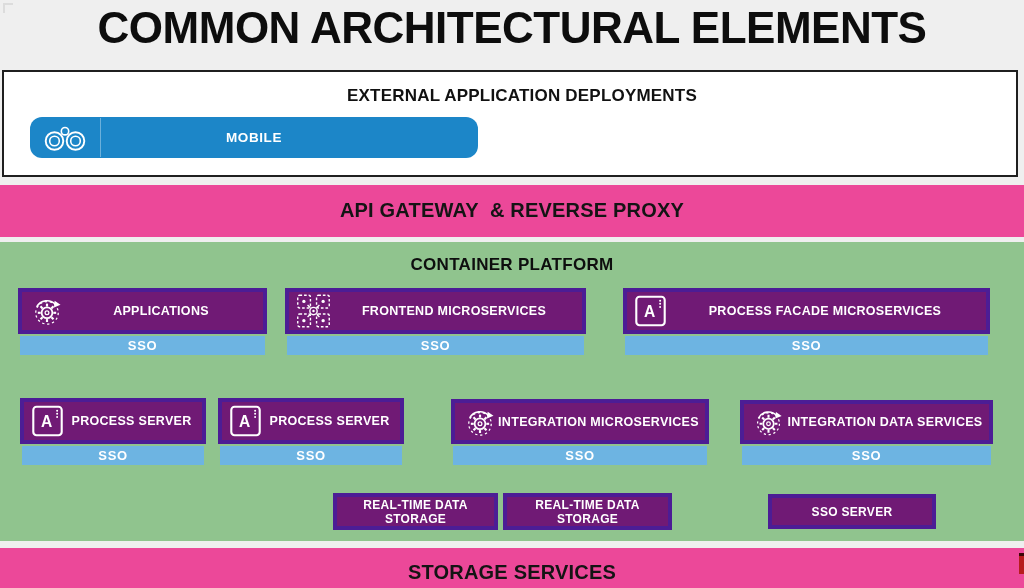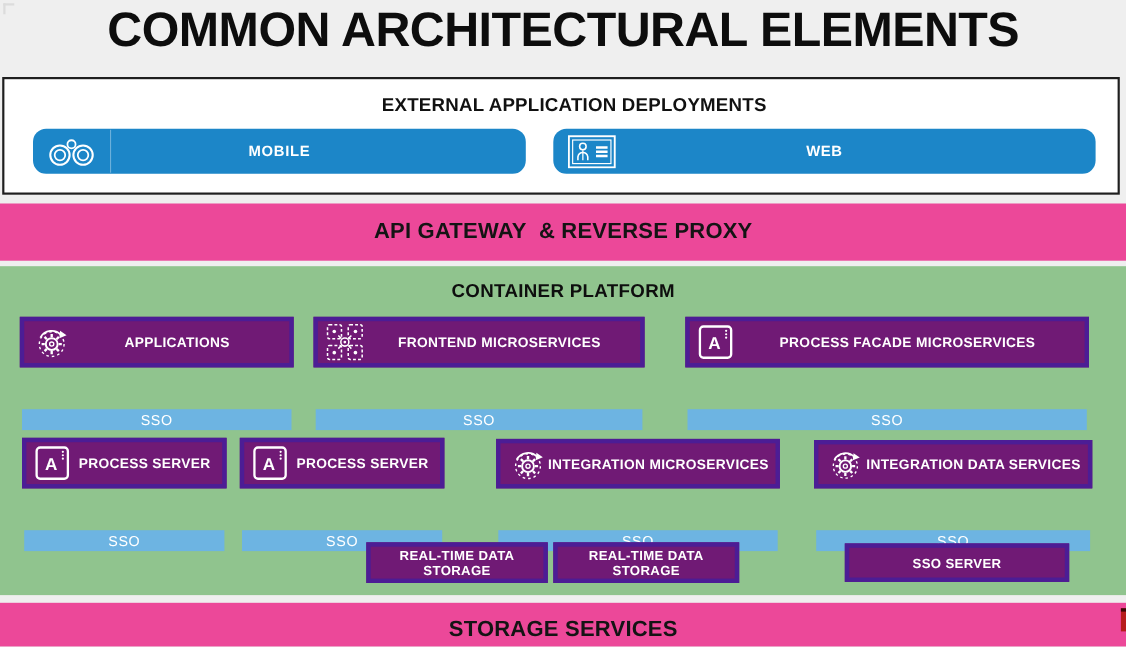--- a/index.html
+++ b/index.html
@@ -67,21 +67,21 @@
   }
   .green-box .box-label {
     position:absolute; left:42px; right:5px; top:0; bottom:0;
     display:flex; align-items:center; justify-content:center; text-align:center;
     color:#fff; font-size:12.5px; font-weight:bold; letter-spacing:0.3px;
   }
   .green-box.no-icon .box-label { left:4px; right:4px; line-height:14px; font-size:12px; }
   .sso-bar {
     position:absolute; background:#6db4e2; height:19px;
     display:flex; align-items:center; justify-content:center;
-    color:#fff; font-size:13px; font-weight:normal; letter-spacing:0.6px;margin-top:36px;
+    color:#fff; font-size:13px; font-weight:bold; letter-spacing:0.6px;
   }
 
   #red-artifact { left:1019px; top:553px; width:5px; height:21px; background:#b71c1c; border-top:3px solid #3a0606; }
 
   svg.icon-svg { display:block; }
 </style>
 </head>
 <body>
 
 <svg width="0" height="0" style="position:absolute">
@@ -161,28 +161,20 @@
   <div class="abs bar-blue" style="left:30px; width:448px;">
     <span class="bar-icon" style="left:12px;">
       <svg class="icon-svg" width="46" height="30">
           <use href="#icon-binoculars"></use>
         </svg>
     </span>
     <span id="mobile-divider"></span>
     <span class="bar-label">MOBILE</span>
   </div>
 
-  <div class="abs bar-blue" style="left:503px; width:493px;">
-    <span class="bar-icon" style="left:13px;">
-      <svg class="icon-svg" width="44" height="31">
-          <use href="#icon-idcard"></use>
-        </svg>
-    </span>
-    <span class="bar-label">WEB</span>
-  </div>
 
   <div class="abs gray-bar" style="top:185px; height:52px;">
     <div class="gray-label" style="top:14px;">API GATEWAY  &amp; REVERSE PROXY</div>
   </div>
 
   <div id="platform" class="abs"></div>
   <div id="platform-title" class="abs">CONTAINER PLATFORM</div>
 
   <div class="green-box" style="left:18px; top:288px; width:249px; height:46px;">
     <span class="box-icon">
@@ -253,21 +245,21 @@
     <span class="box-label">INTEGRATION DATA SERVICES</span>
   </div>
   <div class="sso-bar" style="left:742px; top:446px; width:249px;">SSO</div>
 
   <div class="green-box no-icon" style="left:333px; top:493px; width:165px; height:37px;">
     <span class="box-label">REAL-TIME DATA STORAGE</span>
   </div>
   <div class="green-box no-icon" style="left:503px; top:493px; width:169px; height:37px;">
     <span class="box-label">REAL-TIME DATA STORAGE</span>
   </div>
-  <div class="green-box no-icon" style="left:768px; top:494px; width:204px; height:35px;">
+  <div class="green-box no-icon" style="left:768px; top:494px; width:168px; height:35px;">
     <span class="box-label">SSO SERVER</span>
   </div>
 
   <div class="abs gray-bar" style="top:548px; height:40px;">
     <div class="gray-label" style="top:13px;">STORAGE SERVICES</div>
   </div>
 
   <div id="red-artifact" class="abs"></div>
 
 </div>

